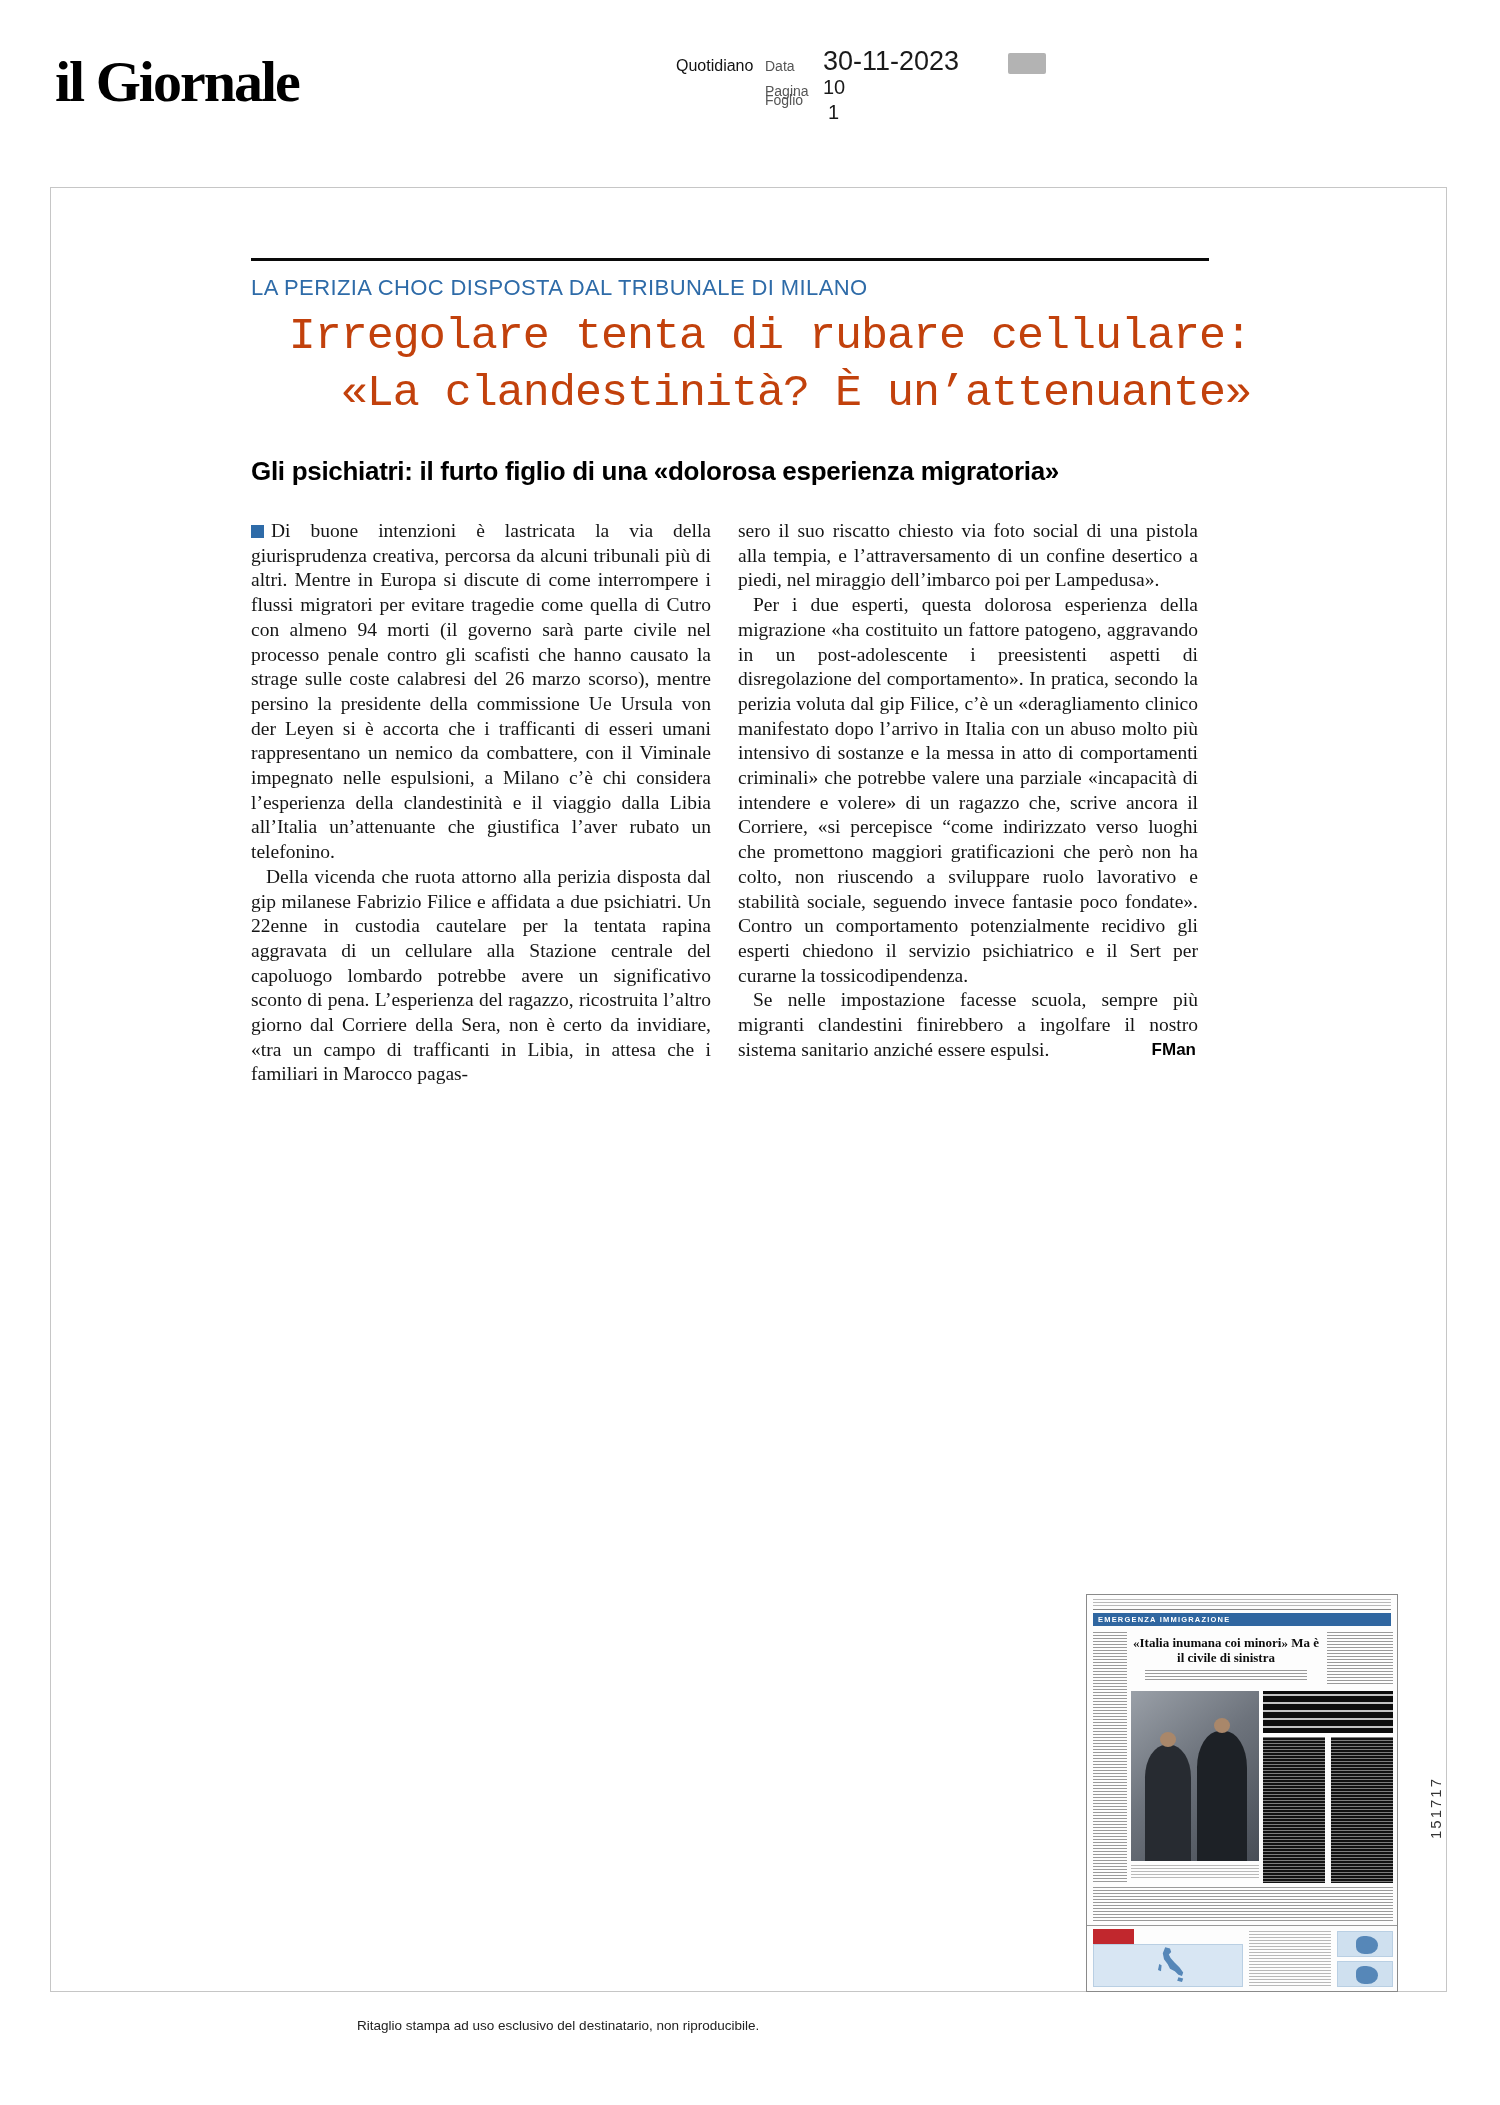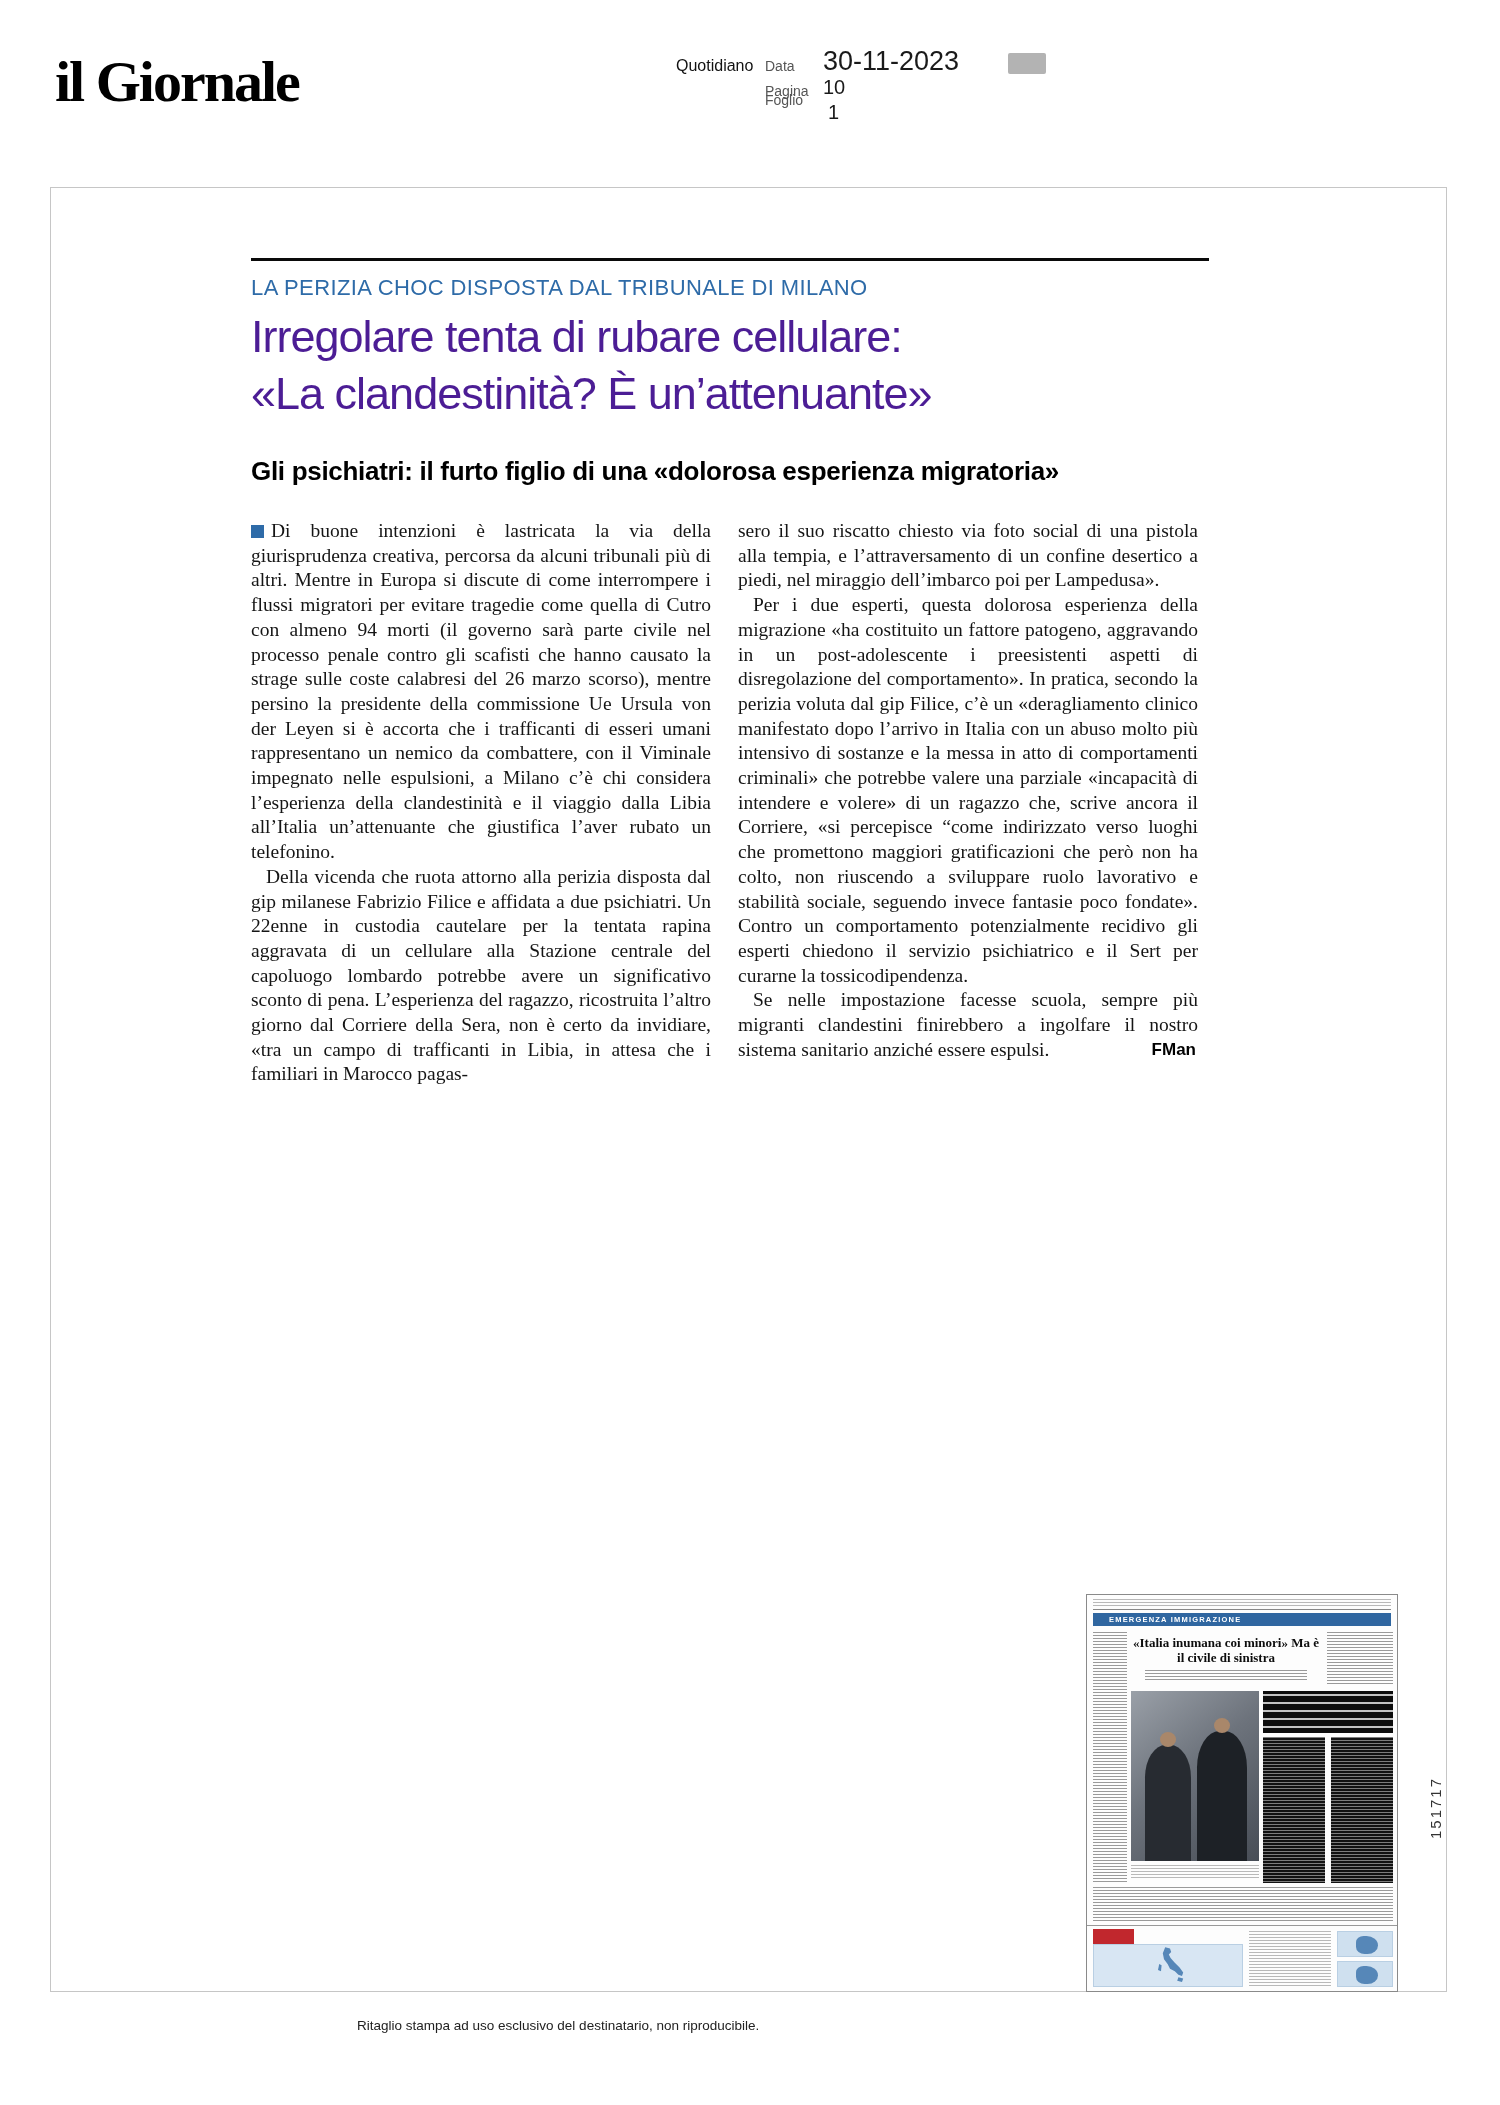--- a/index.html
+++ b/index.html
@@ -35,22 +35,22 @@
   }
   .clip-box > * { position:absolute; }
 
   .head-rule { left:200px; top:70px; width:958px; height:3px; background:#0a0a0a; }
   .kicker {
     left:200px; top:87px; font-size:22px; color:#2e6ba8;
     letter-spacing:0.4px; font-weight:500;
   }
   .headline {
     left:200px; width:1000px;
-    font-family:Liberation Sans, sans-serif; font-weight:400;
-    font-size:45px; letter-spacing:-1px; color:#4c1d95; line-height:1.1;
+    font-family:Liberation Mono, monospace; font-weight:400;
+    font-size:45px; letter-spacing:-1px; color:#c2410c; line-height:1.1;text-align:right;
   }
   .hl1 { top:124px; }
   .hl2 { top:181px; }
   .subhead {
     left:200px; top:268px; width:990px;
     font-size:26px; font-weight:bold; letter-spacing:-0.3px; color:#000;
   }
 
   
   .body-col {
@@ -86,21 +86,21 @@
   }
   .dark-bars {
     background-color:#121212;
     background-image:repeating-linear-gradient(to bottom,rgba(255,255,255,.45) 0,rgba(255,255,255,.45) 1px,transparent 1px,transparent 3px);
   }
   .m-top   { left:6px; top:4px; width:298px; height:8px; }
   .m-rule  { left:6px; top:14px; width:298px; height:1px; background:#888; }
   .m-band  {
     left:6px; top:18px; width:298px; height:13px; background:#2f66a0;
     color:#fff; font-size:7.5px; font-weight:bold; letter-spacing:1.2px;
-    line-height:13px; padding-left:16px;
+    line-height:13px; padding-left:5px;
   }
   .m-colL  { left:6px; top:37px; width:34px; height:251px; }
   .m-headline {
     left:44px; top:40px; width:190px; text-align:center;
     font-family:"Liberation Serif", serif; font-weight:bold;
     font-size:13px; line-height:15px; color:#0d0d0d;
   }
   .m-deck  { left:58px; top:75px; width:162px; height:12px; }
   .m-colR  { left:240px; top:37px; width:66px; height:54px; }
   .m-photo {

